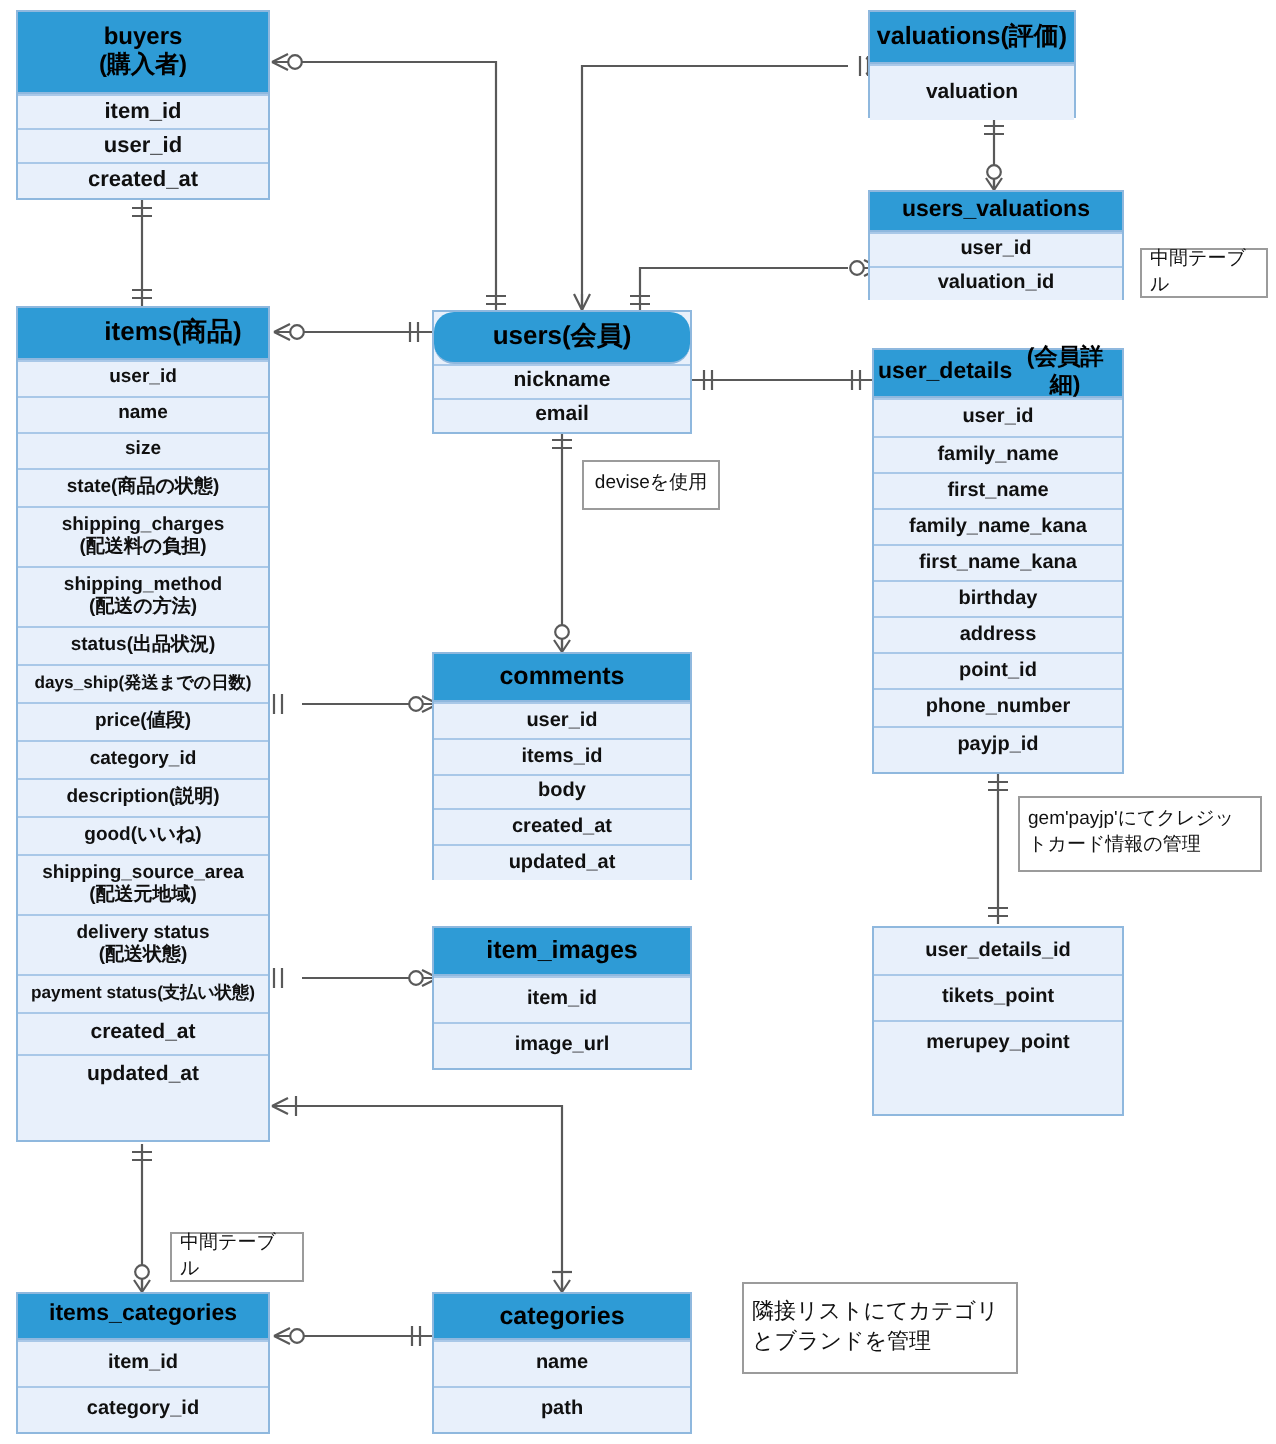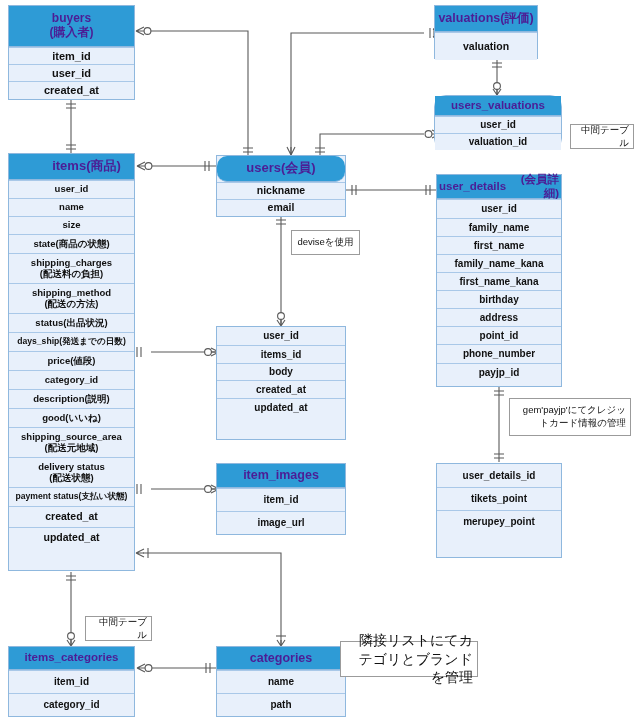--- a/index.html
+++ b/index.html
@@ -27,23 +27,23 @@
     position:absolute;
     z-index:2;
     box-sizing:border-box;
     border:1px solid #8fb8de;
     background:#e8f0fb;
   }
   .entity .ehead{
     box-sizing:border-box;
     background:#2e9bd6;
     border-bottom:1px solid #8fb8de;
-    color:#4c1d95;
+    color:#000000;
     font-weight:bold;
-    text-align:right;
+    text-align:center;
     line-height:1.15;
     display:flex;
     align-items:center;
     justify-content:center;
     padding:2px 2px;
   }
   .entity .erow{
     box-sizing:border-box;
     border-top:1px solid #a9c8e8;
     background:#e8f0fb;
@@ -59,21 +59,21 @@
   .entity .erow:first-of-type{border-top:none;}
   .jp{font-weight:bold;}
   
   .note{
     position:absolute;
     z-index:3;
     box-sizing:border-box;
     border:1px solid #9b9b9b;
     background:#ffffff;
     color:#111111;
-    text-align:right;
+    text-align:left;
     display:flex;
     align-items:center;
     justify-content:center;
     line-height:1.35;
     padding:2px 4px;
   }
 </style>
 </head>
 <body>
 
@@ -219,20 +219,23 @@
   <div class="entity" style="left:216px; top:155px; width:130px; height:62px; font-size:10.5px;">
     <div class="ehead" style="height:26px; font-size:13px;border-radius:10px;">
       <span>users</span>
         <span class="jp">(会員)</span>
     </div>
     <div class="erow" style="height:17px;">nickname</div>
     <div class="erow" style="height:17px;">email</div>
   </div>
 
   <div class="entity" style="left:216px; top:326px; width:130px; height:114px; font-size:10px;">
+    <div class="ehead" style="height:24px; font-size:12.5px;">
+      <span>comments</span>
+    </div>
     <div class="erow" style="height:18px;">user_id</div>
     <div class="erow" style="height:18px;">items_id</div>
     <div class="erow" style="height:17px;">body</div>
     <div class="erow" style="height:18px;">created_at</div>
     <div class="erow" style="height:18px;">updated_at</div>
   </div>
 
   <div class="entity" style="left:216px; top:463px; width:130px; height:72px; font-size:10px;">
     <div class="ehead" style="height:24px; font-size:12.5px;">
       <span>item_images</span>
@@ -258,21 +261,21 @@
   </div>
 
   <div class="entity" style="left:434px; top:5px; width:104px; height:54px; font-size:10.5px;">
     <div class="ehead" style="height:26px; font-size:12.5px;">
       <span>valuations</span>
         <span class="jp">(評価)</span>
     </div>
     <div class="erow" style="height:28px;">valuation</div>
   </div>
 
-  <div class="entity" style="left:434px; top:95px; width:128px; height:55px; font-size:10px;border-radius:12px;">
+  <div class="entity" style="left:434px; top:95px; width:128px; height:55px; font-size:10px;">
     <div class="ehead" style="height:20px; font-size:11.5px;">
       <span>users_valuations</span>
     </div>
     <div class="erow" style="height:17px;">user_id</div>
     <div class="erow" style="height:17px;">valuation_id</div>
   </div>
 
   <div class="entity" style="left:436px; top:174px; width:126px; height:213px; font-size:10px;">
     <div class="ehead" style="height:24px; font-size:11.5px;">
       <span>user_details</span>
@@ -297,15 +300,15 @@
   </div>
 
   <div class="note" style="left:291px; top:230px; width:69px; height:25px; font-size:9.5px;">deviseを使用</div>
 
   <div class="note" style="left:570px; top:124px; width:64px; height:25px; font-size:9.5px;">中間テーブル</div>
 
   <div class="note" style="left:509px; top:398px; width:122px; height:38px; font-size:9.5px;">gem'payjp'にてクレジットカード情報の管理</div>
 
   <div class="note" style="left:85px; top:616px; width:67px; height:25px; font-size:9.5px;">中間テーブル</div>
 
-  <div class="note" style="left:340px; top:641px; width:138px; height:36px; font-size:14px;">隣接リストにてカテゴリとブランドを管理</div>
+  <div class="note" style="left:371px; top:641px; width:138px; height:46px; font-size:11px;">隣接リストにてカテゴリとブランドを管理</div>
 
 </div>
 
 </body></html>

